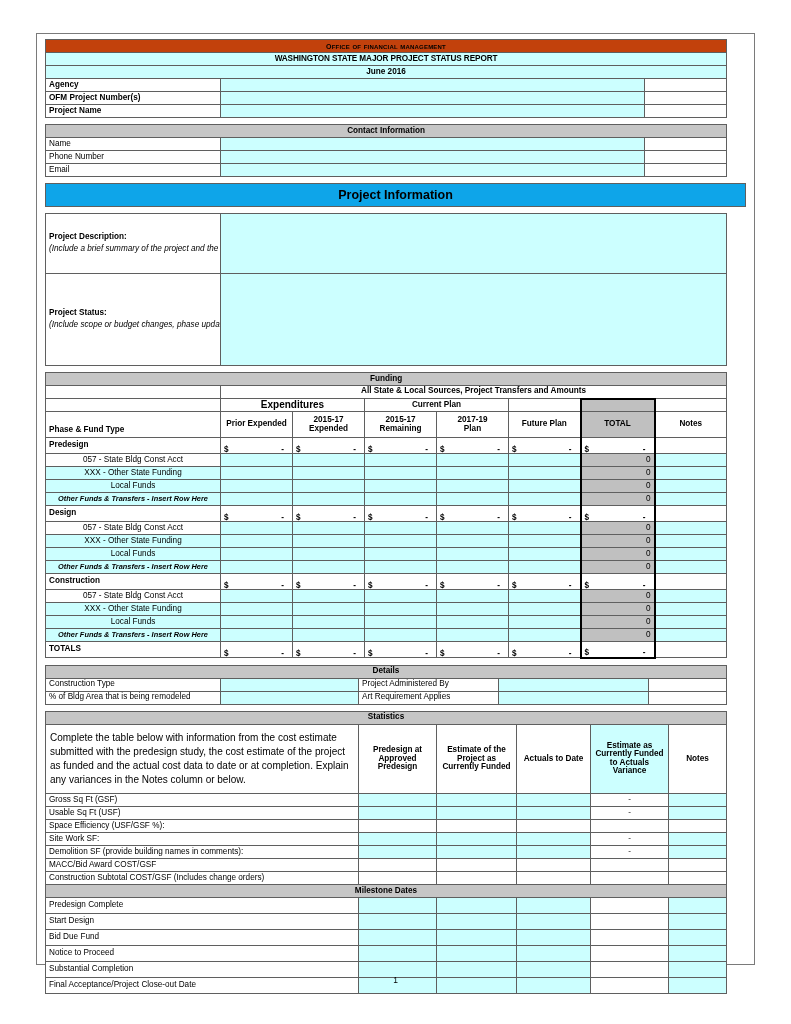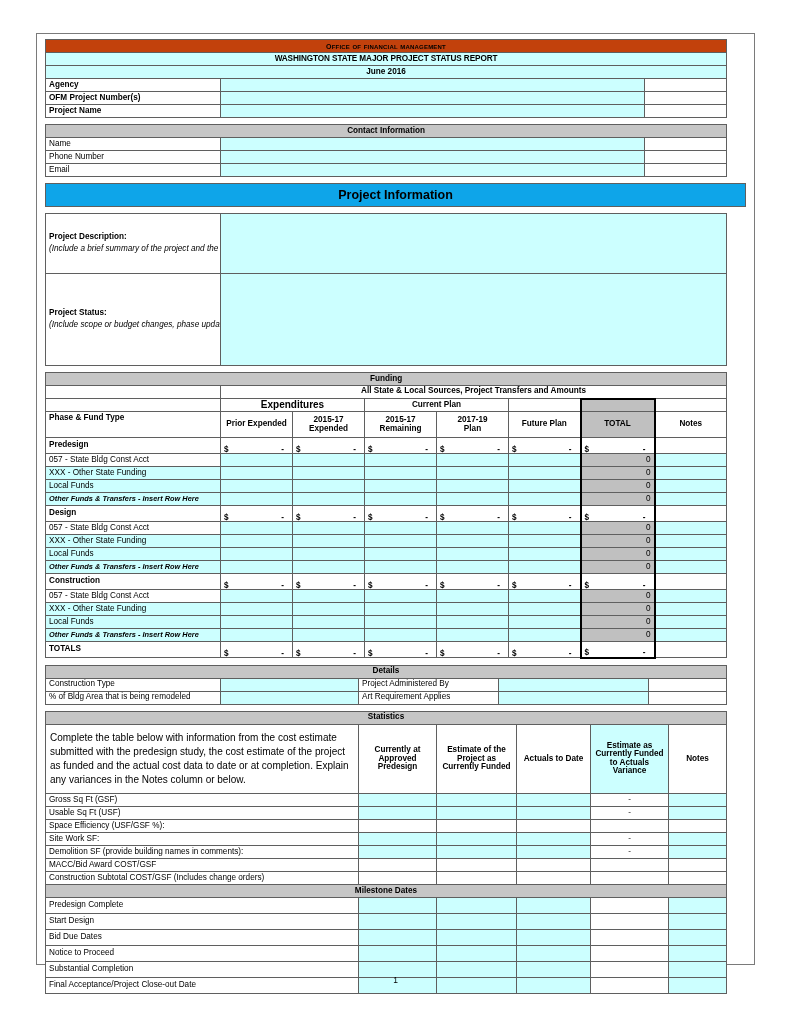--- a/index.html
+++ b/index.html
@@ -140,21 +140,21 @@
     font-weight: bold;
     font-size: 8.4px;
     background: #ffffff;
   }
   .dollar-cell .dsign { position: absolute; left: 3px; }
   .dollar-cell .ddash { position: absolute; right: 8px; }
 
   .zero { text-align: right; padding-right: 5px; font-size: 8.2px; }
   .dash-c { text-align: center; font-size: 8.2px; color: #333; }
 
-  .indent-lbl { text-align: left; padding-right: 4px; font-size: 8.2px; }
+  .indent-lbl { text-align: center; padding-right: 4px; font-size: 8.2px; }
 
   .pagenum {
     position: absolute;
     left: 0; right: 0;
     top: 975px;
     text-align: center;
     font-size: 8.4px;
   }
   .tl { border-left: 2px solid #000 !important; }
   .tr { border-right: 2px solid #000 !important; }
@@ -289,21 +289,21 @@
       </tr>
       <tr>
         <td class="white"></td>
         <td colspan="2" class="white ctr bold" style="font-size:10px">Expenditures</td>
         <td colspan="2" class="white ctr bold" style="font-size:8.2px">Current Plan</td>
         <td class="white"></td>
         <td class="gray-total tl tt tr"></td>
         <td class="white"></td>
       </tr>
       <tr style="height:26px">
-        <td class="white bold lft" style="vertical-align:bottom;padding-bottom:14px;font-size:8.2px">Phase &amp; Fund Type</td>
+        <td class="white bold lft" style="vertical-align:bottom;padding-bottom:2px;font-size:8.2px">Phase &amp; Fund Type</td>
         <td class="white wrapc">
           <div></div>
           <div>Prior Expended</div>
         </td>
         <td class="white wrapc">
           <div>2015-17</div>
           <div>Expended</div>
         </td>
         <td class="white wrapc">
           <div>2015-17</div>
@@ -605,21 +605,21 @@
         <col style="width:78px">
           <col style="width:58px">
       </colgroup>
       <tbody>
           <tr>
         <td colspan="6" class="gray-hdr">Statistics</td>
       </tr>
       <tr style="height:54px">
         <td class="white" style="white-space:normal;font-size:10px;line-height:1.42;vertical-align:middle;padding:6px 4px">Complete the table below with information from the cost estimate submitted with the predesign study, the cost estimate of the project as funded and the actual cost data to date or at completion.  Explain any variances in the Notes column or below.</td>
         <td class="white wrapc">
-          <div>Currently at</div>
+          <div>Predesign at</div>
           <div>Approved</div>
           <div>Predesign</div>
         </td>
         <td class="white wrapc">
           <div>Estimate of the</div>
           <div>Project as</div>
           <div>Currently Funded</div>
         </td>
         <td class="white wrapc">
           <div>Actuals to Date</div>
@@ -705,21 +705,21 @@
       </tr>
       <tr class="tall">
         <td class="white lbl-n">Start Design</td>
         <td class="cyan"></td>
         <td class="cyan"></td>
         <td class="cyan"></td>
         <td class="white"></td>
         <td class="cyan"></td>
       </tr>
       <tr class="tall">
-        <td class="white lbl-n">Bid Due Dates</td>
+        <td class="white lbl-n">Bid Due Fund</td>
         <td class="cyan"></td>
         <td class="cyan"></td>
         <td class="cyan"></td>
         <td class="white"></td>
         <td class="cyan"></td>
       </tr>
       <tr class="tall">
         <td class="white lbl-n">Notice to Proceed</td>
         <td class="cyan"></td>
         <td class="cyan"></td>

